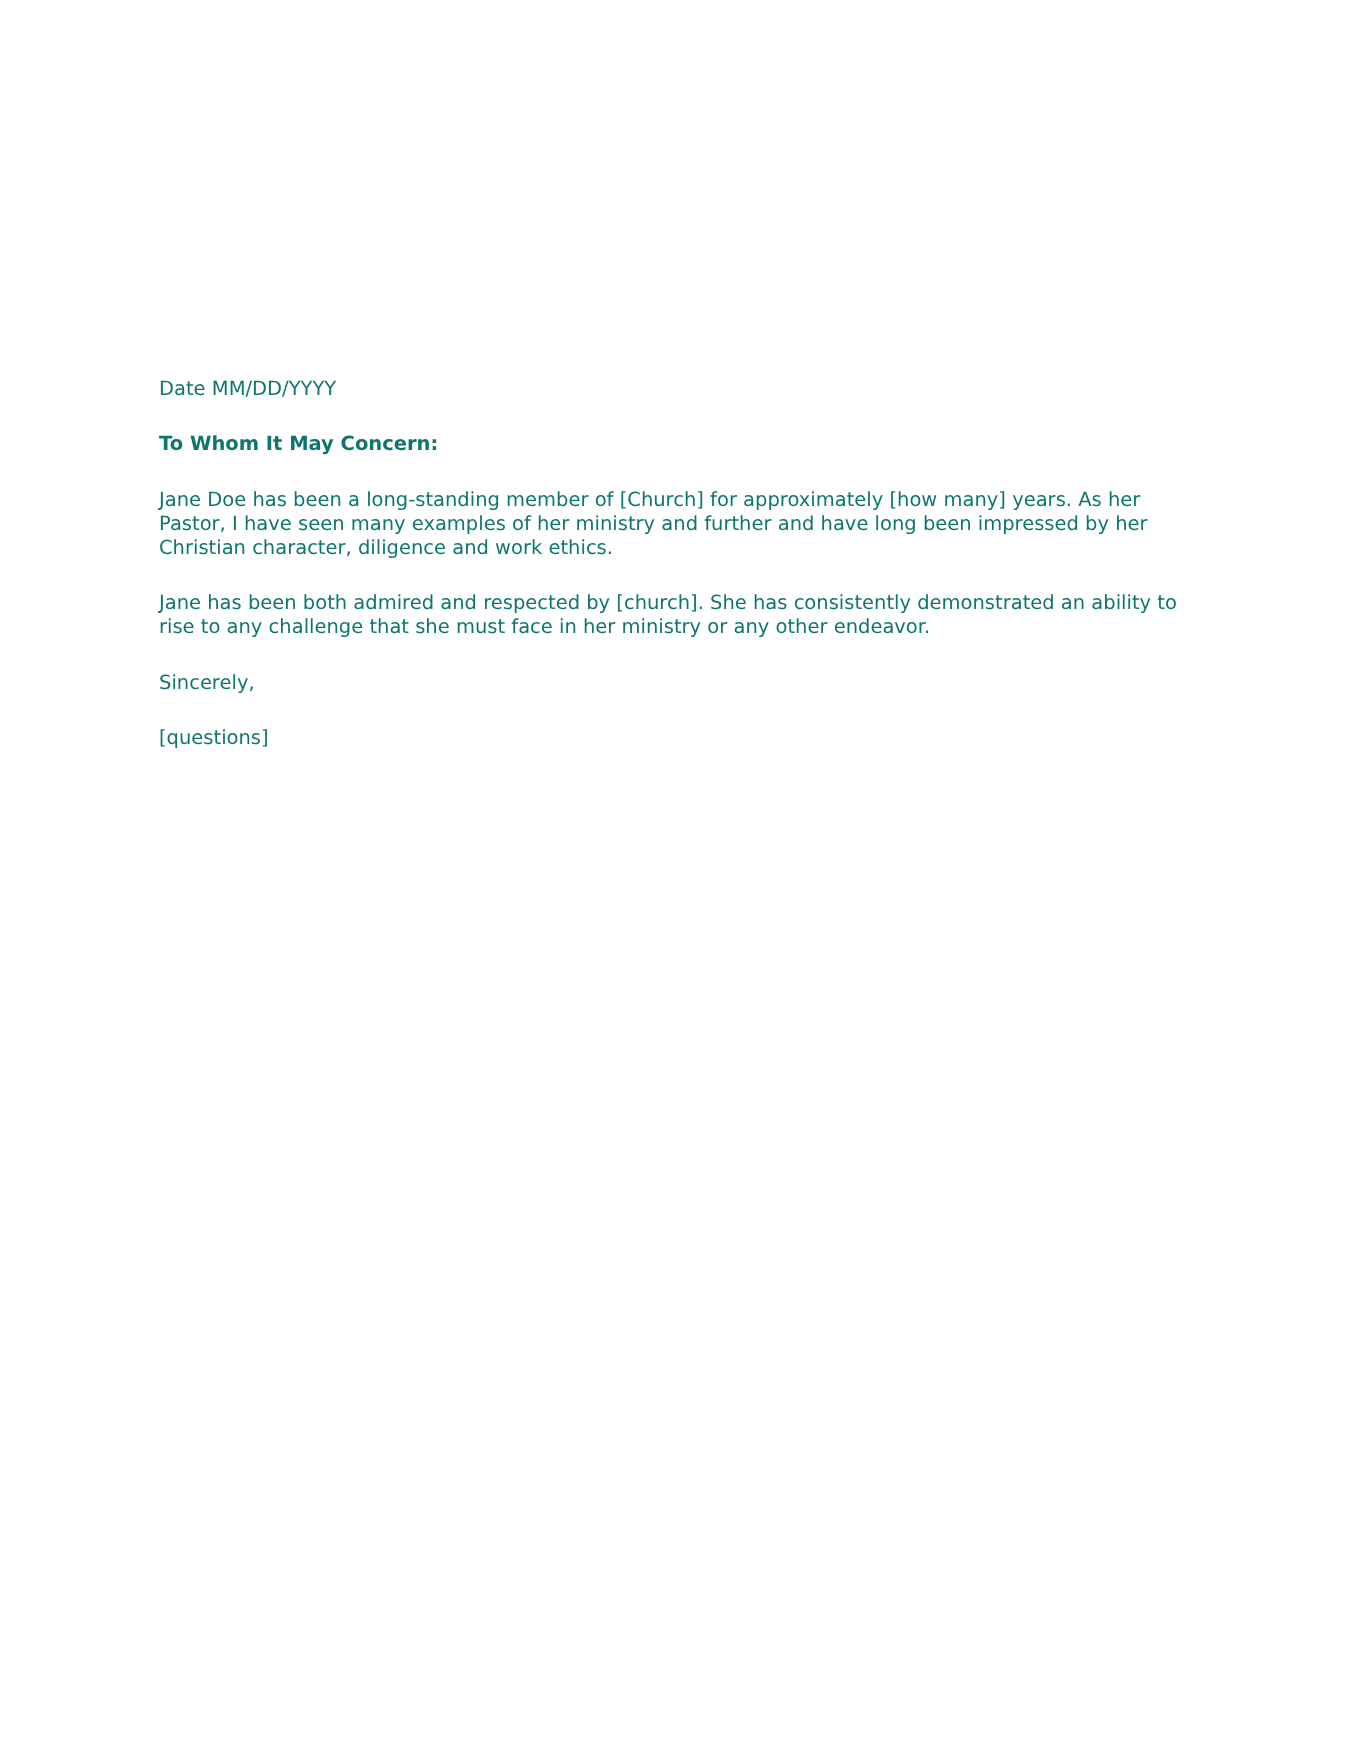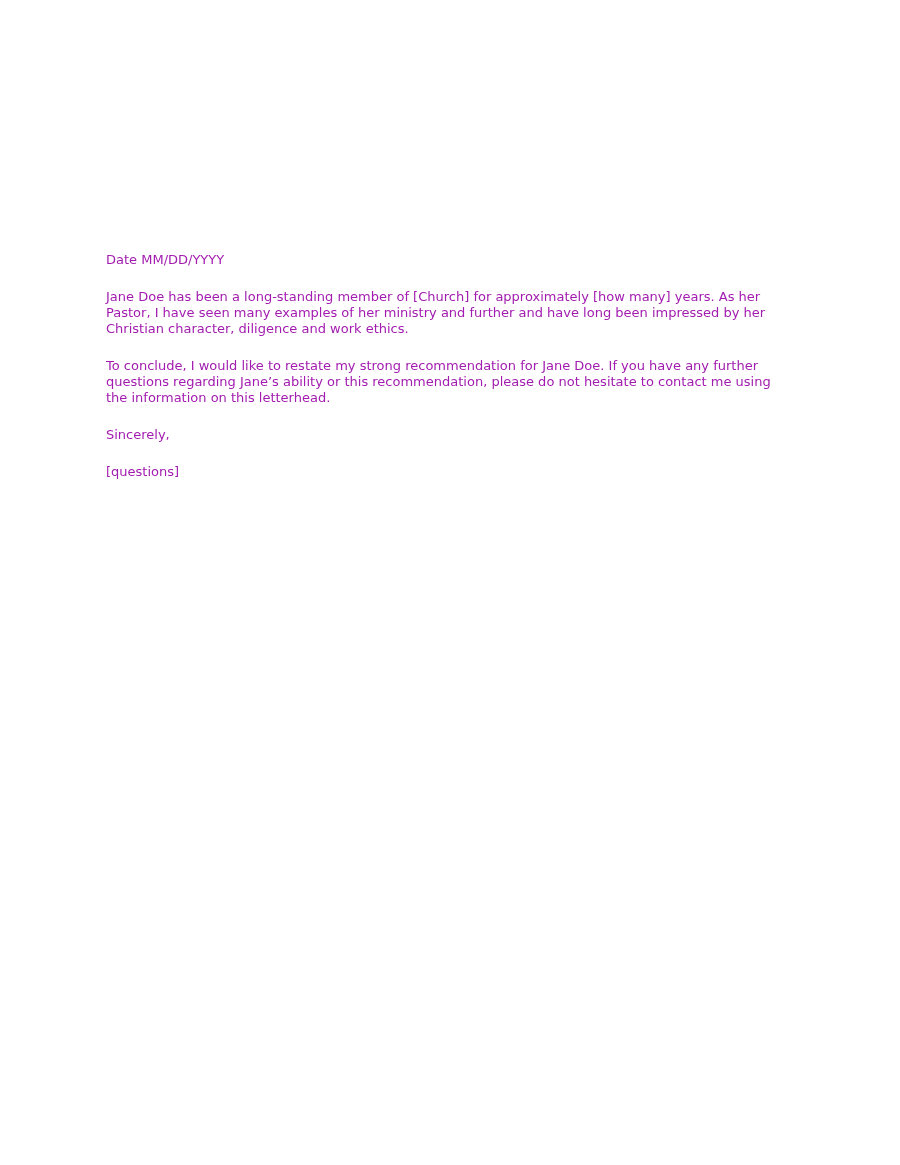--- a/index.html
+++ b/index.html
@@ -21,37 +21,38 @@
     height: 1165px;
     background: #ffffff;
   }
   .letter {
     position: absolute;
     left: 106px;
     top: 252px;
     width: 686px;
     font-size: 13px;
     line-height: 16px;
-    color: #a21caf;
+    color: #0f766e;
     letter-spacing: 0px;
   }
   .letter p {
     margin: 0 0 21px 0;
   }
   .salutation {
     font-weight: bold;
   }
   .signature {
     margin-top: 37px;
   }
 </style>
 </head>
 <body>
 
 <div class="page">
   <div class="letter">
     <p>Date MM/DD/YYYY</p>
+    <p class="salutation">To Whom It May Concern:</p>
     <p>Jane Doe has been a long-standing member of [Church] for approximately [how many] years. As her Pastor, I have seen many examples of her ministry and further and have long been impressed by her Christian character, diligence and work ethics.</p>
-    <p>To conclude, I would like to restate my strong recommendation for Jane Doe.  If you have any further questions regarding Jane’s ability or this recommendation, please do not hesitate to contact me using the information on this letterhead.</p>
+    <p>Jane has been both admired and respected by [church]. She has consistently demonstrated an ability to rise to any challenge that she must face in her ministry or any other endeavor.</p>
     <p>Sincerely,</p>
     <p class="signature">[questions]</p>
   </div>
 </div>
 
 </body></html>

